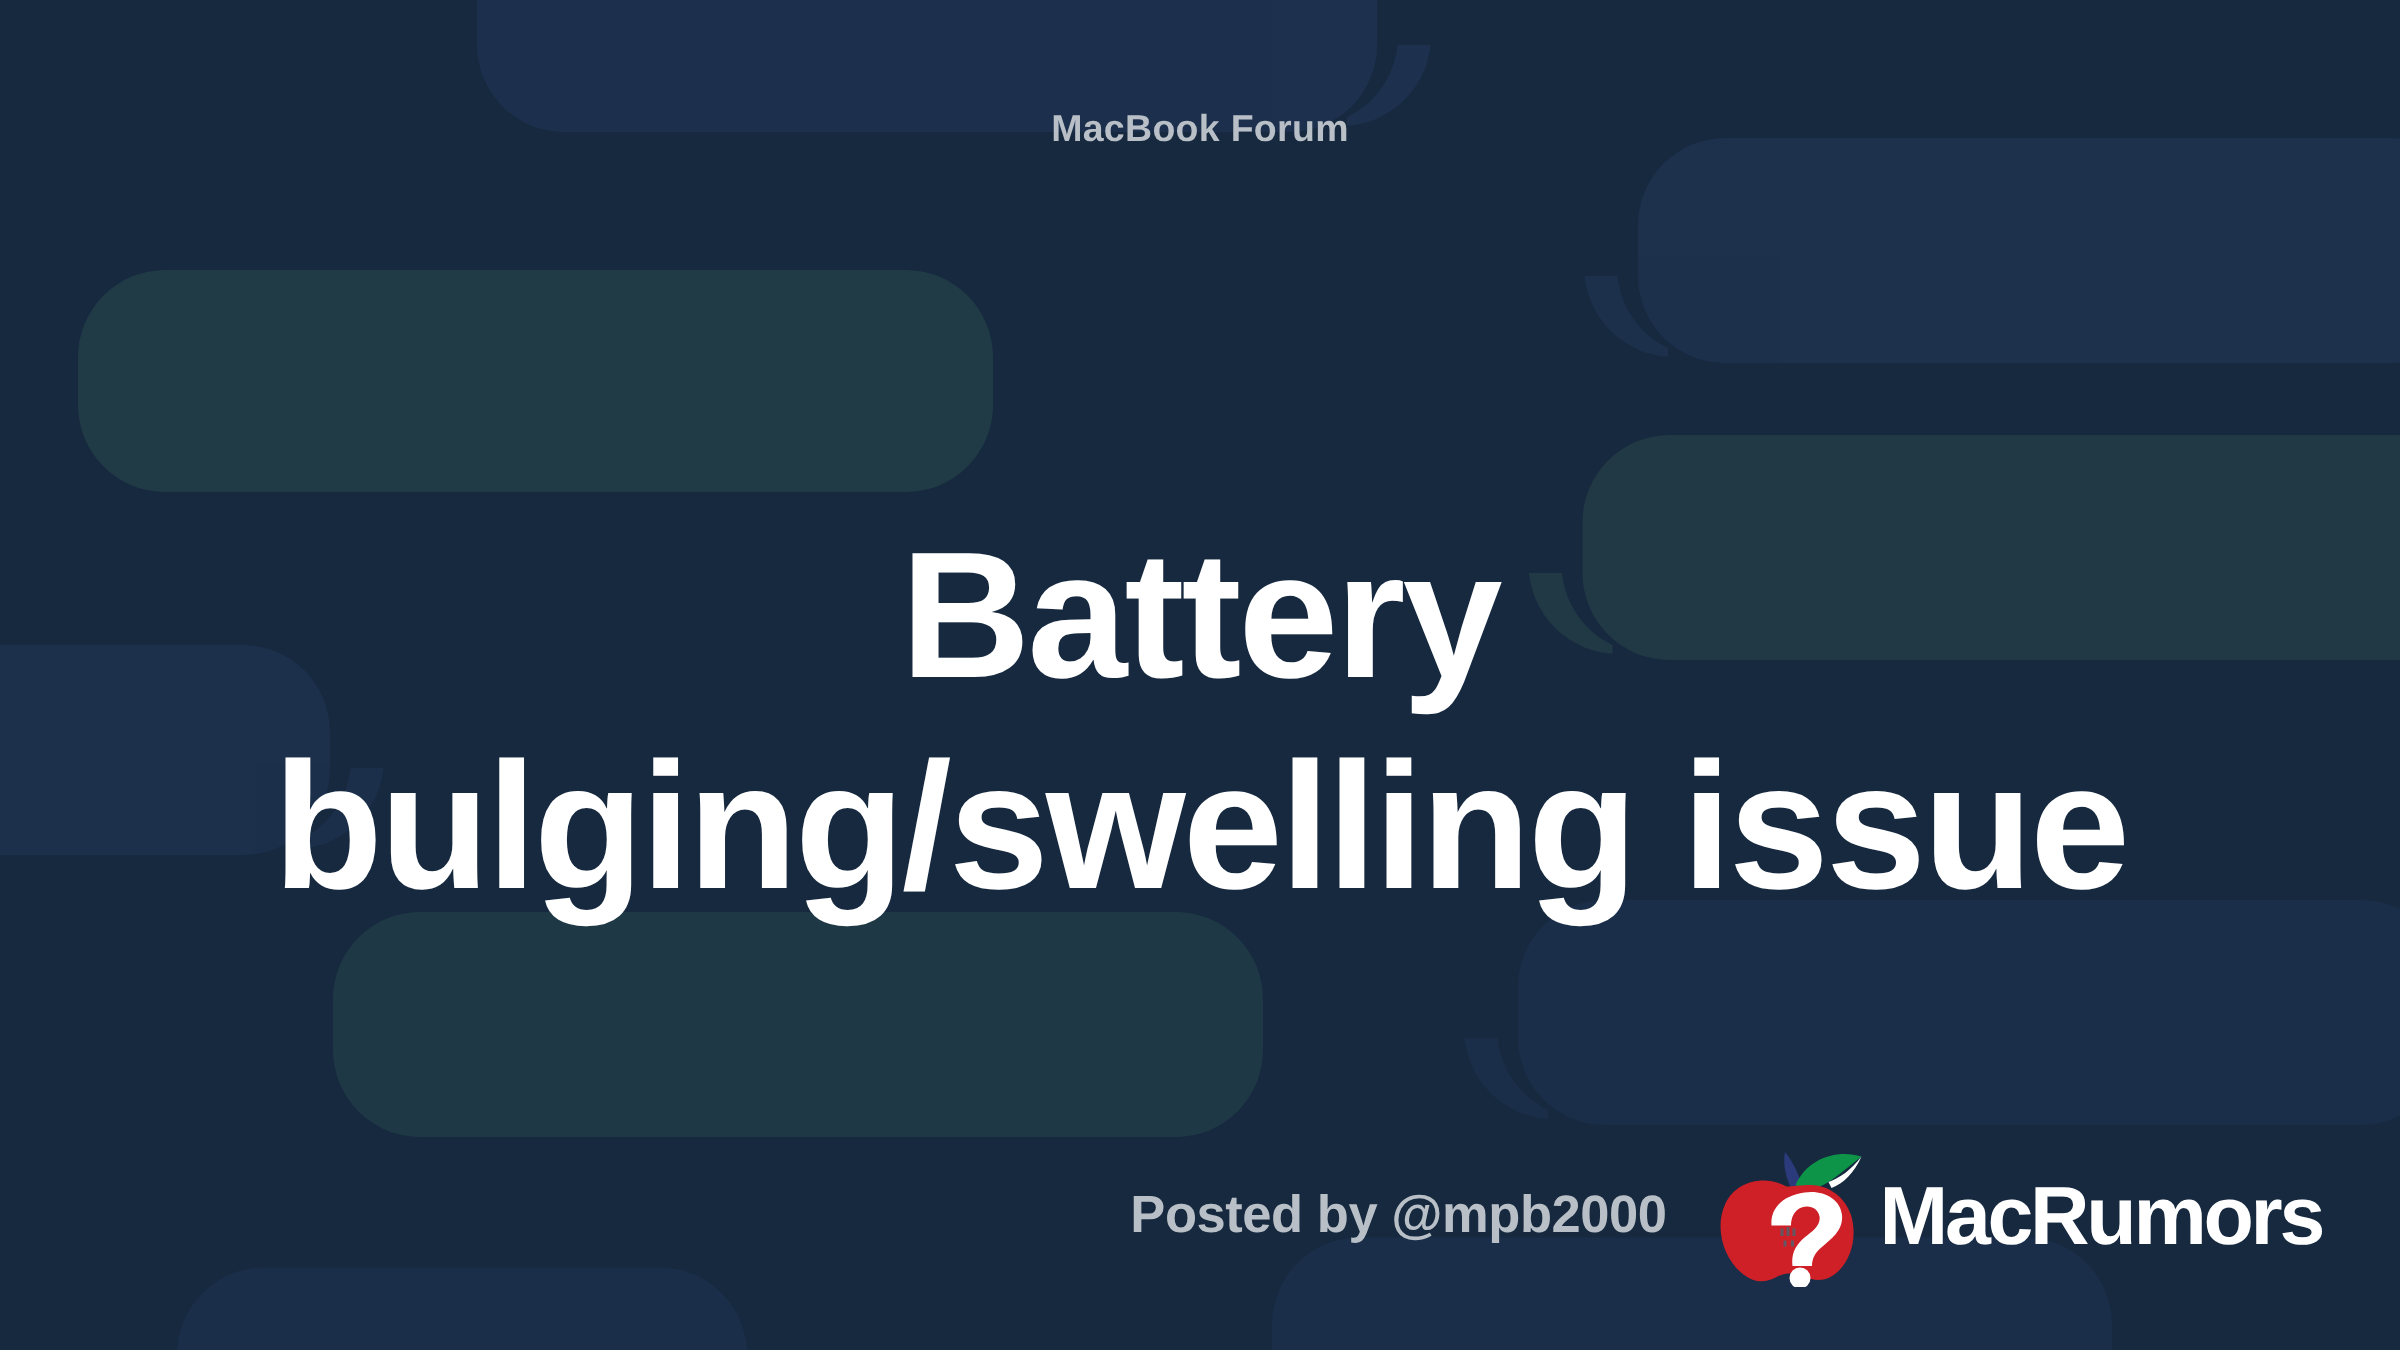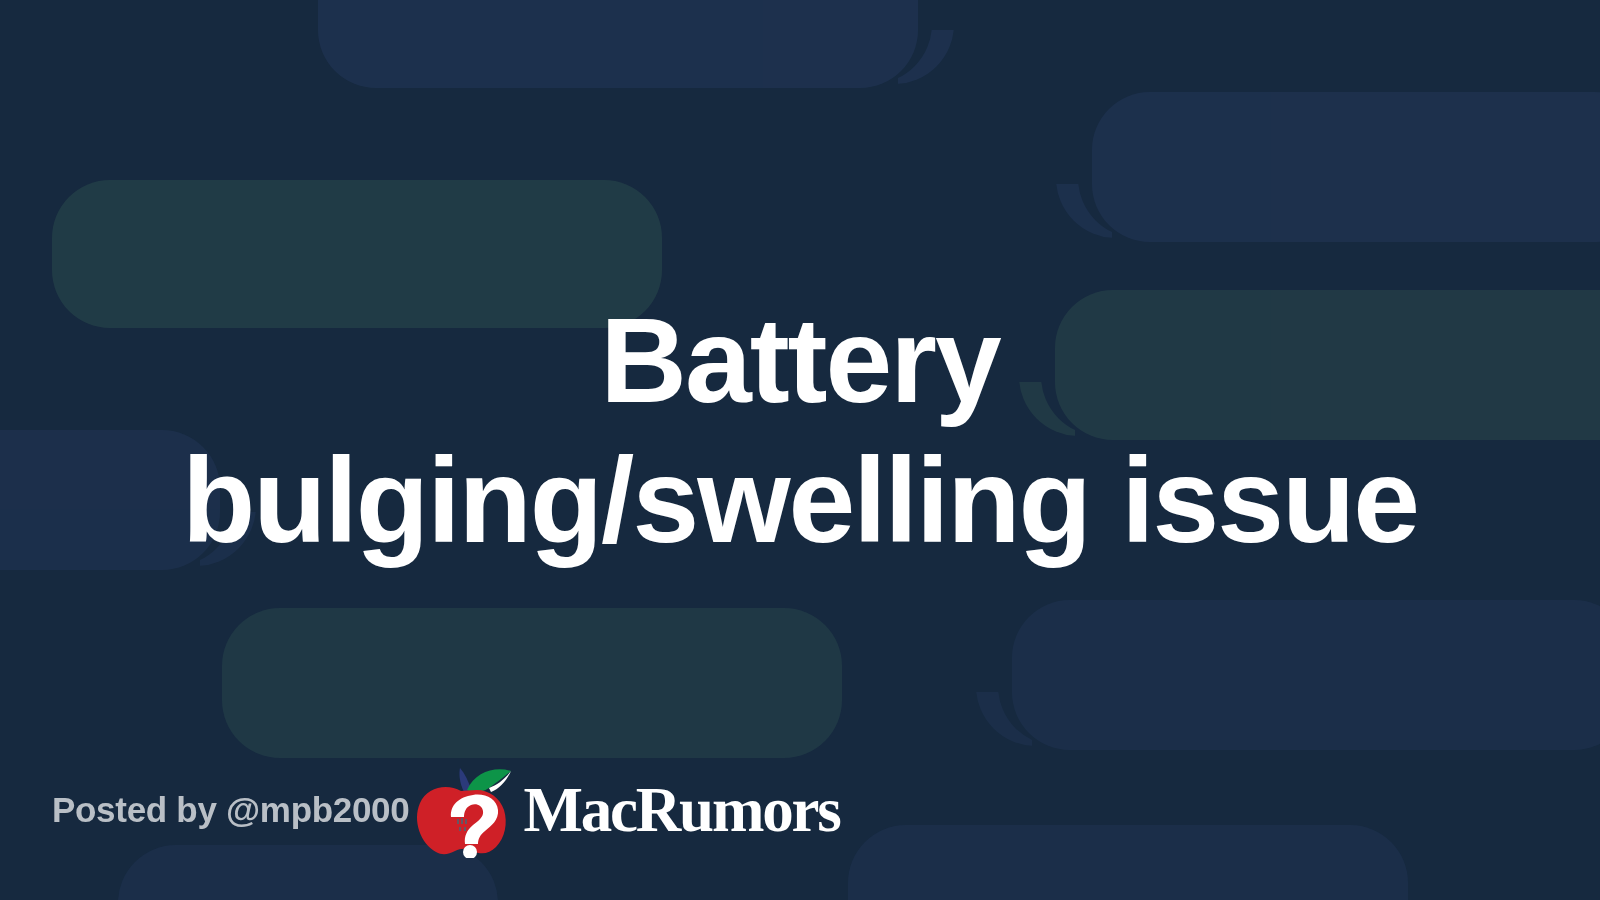--- a/index.html
+++ b/index.html
@@ -102,47 +102,47 @@
   }
 
   #footer {
     position: absolute;
     left: 0;
     right: 0;
     bottom: 0;
     height: 180px;
     display: flex;
     align-items: center;
-    justify-content: flex-start;
+    justify-content: flex-end;
     padding: 0 52px 0 52px;
     box-sizing: border-box;
+    gap: 28px;
   }
 
   #posted-by {
     font-size: 35px;
     font-weight: bold;
     color: #b9bfc6;
     letter-spacing: -0.3px;
   }
 
   #brand {
     display: flex;
     align-items: center;
     gap: 6px;
   }
 
   #brand-mark { display: block; }
 
   #brand-name {
-    font-size: 63px;
+    font-size: 55px;
     font-weight: bold;
     color: #ffffff;
     letter-spacing: -2.2px;
     line-height: 1;
-    font-family: Liberation Serif, serif;
   }
 </style>
 </head>
 <body>
 
 <div id="card" style="width: 1600px; height: 900px; background: rgb(22, 41, 63);">
 
   <div id="bubble-layer">
       <div class="bubble" style="left: 318px; top: -62px; width: 600px; height: 150px; background: rgb(35, 55, 90); color: rgb(35, 55, 90); opacity: 0.55;">
         <span class="tail right"></span>
@@ -160,20 +160,21 @@
       <div class="bubble" style="left: 222px; top: 608px; width: 620px; height: 150px; background: rgb(42, 75, 77); color: rgb(42, 75, 77); opacity: 0.45;"></div>
       <div class="bubble" style="left: 1012px; top: 600px; width: 620px; height: 150px; background: rgb(35, 55, 90); color: rgb(35, 55, 90); opacity: 0.4;">
         <span class="tail left"></span>
       </div>
       <div class="bubble" style="left: 848px; top: 825px; width: 560px; height: 150px; background: rgb(35, 55, 90); color: rgb(35, 55, 90); opacity: 0.4;"></div>
       <div class="bubble" style="left: 118px; top: 845px; width: 380px; height: 150px; background: rgb(35, 55, 90); color: rgb(35, 55, 90); opacity: 0.4;"></div>
     </div>
 
   <div id="content">
 
+    <div id="forum-name" style="color: rgb(185, 191, 198);">MacBook Forum</div>
 
     <div id="title-wrap">
       <h1 id="post-title" style="color: rgb(255, 255, 255);">Battery bulging/swelling issue</h1>
     </div>
 
     <div id="footer">
 
       <div id="posted-by" style="color: rgb(185, 191, 198);">Posted by @mpb2000</div>
 
       <div id="brand">

